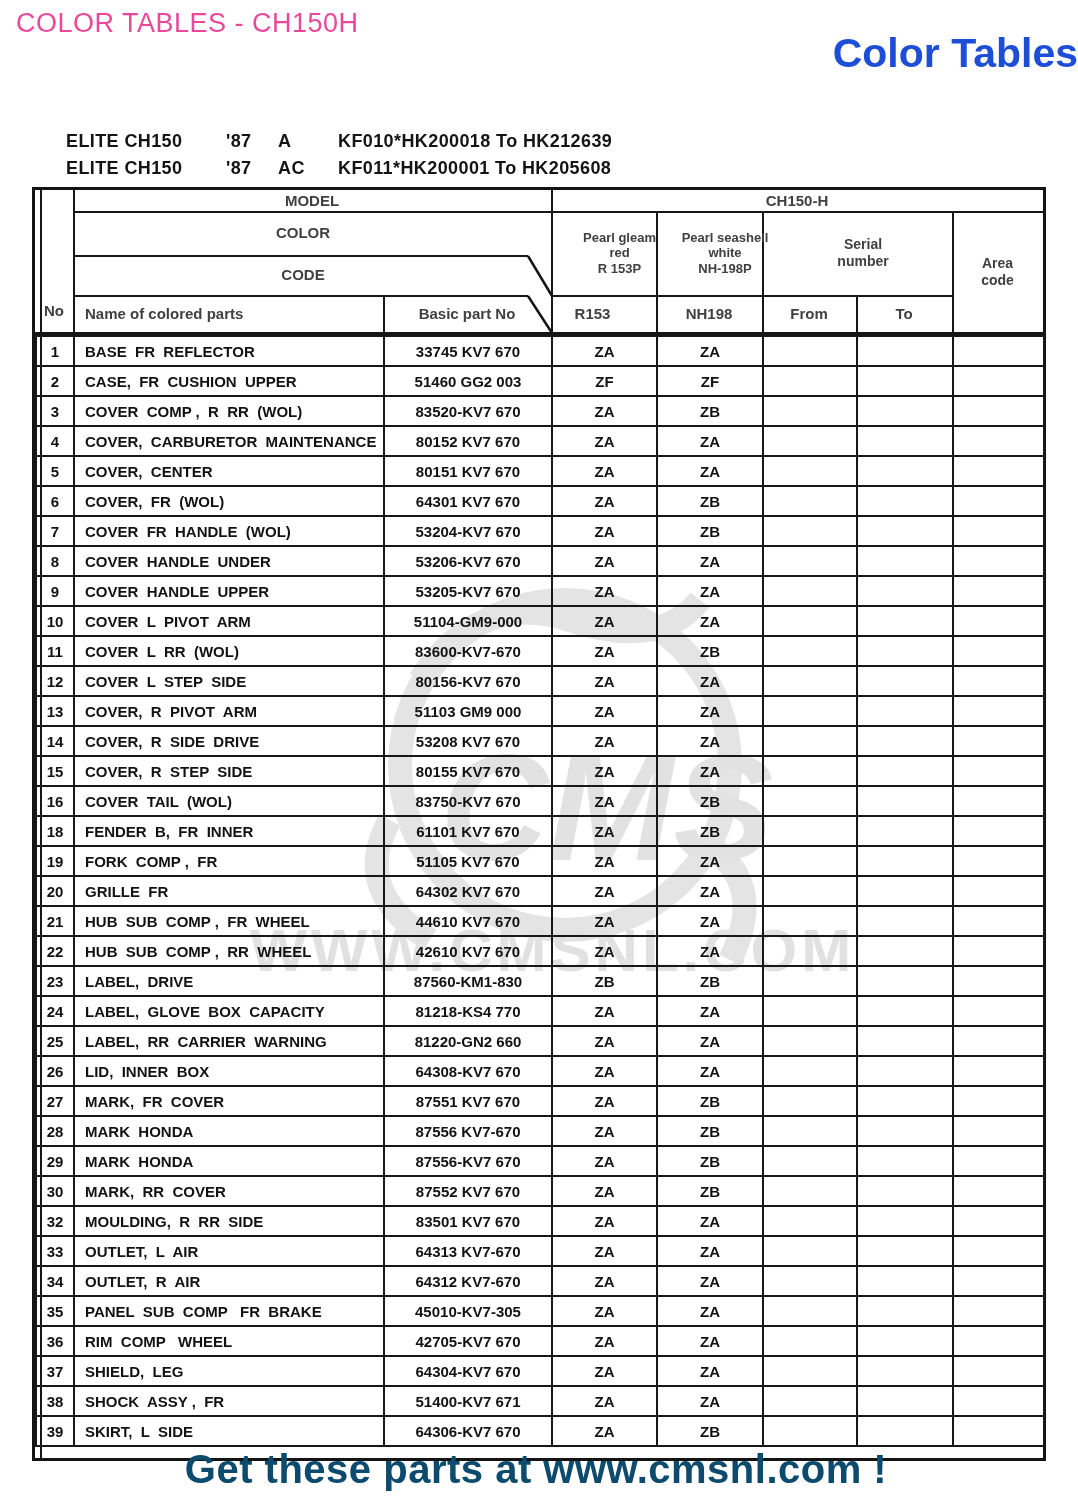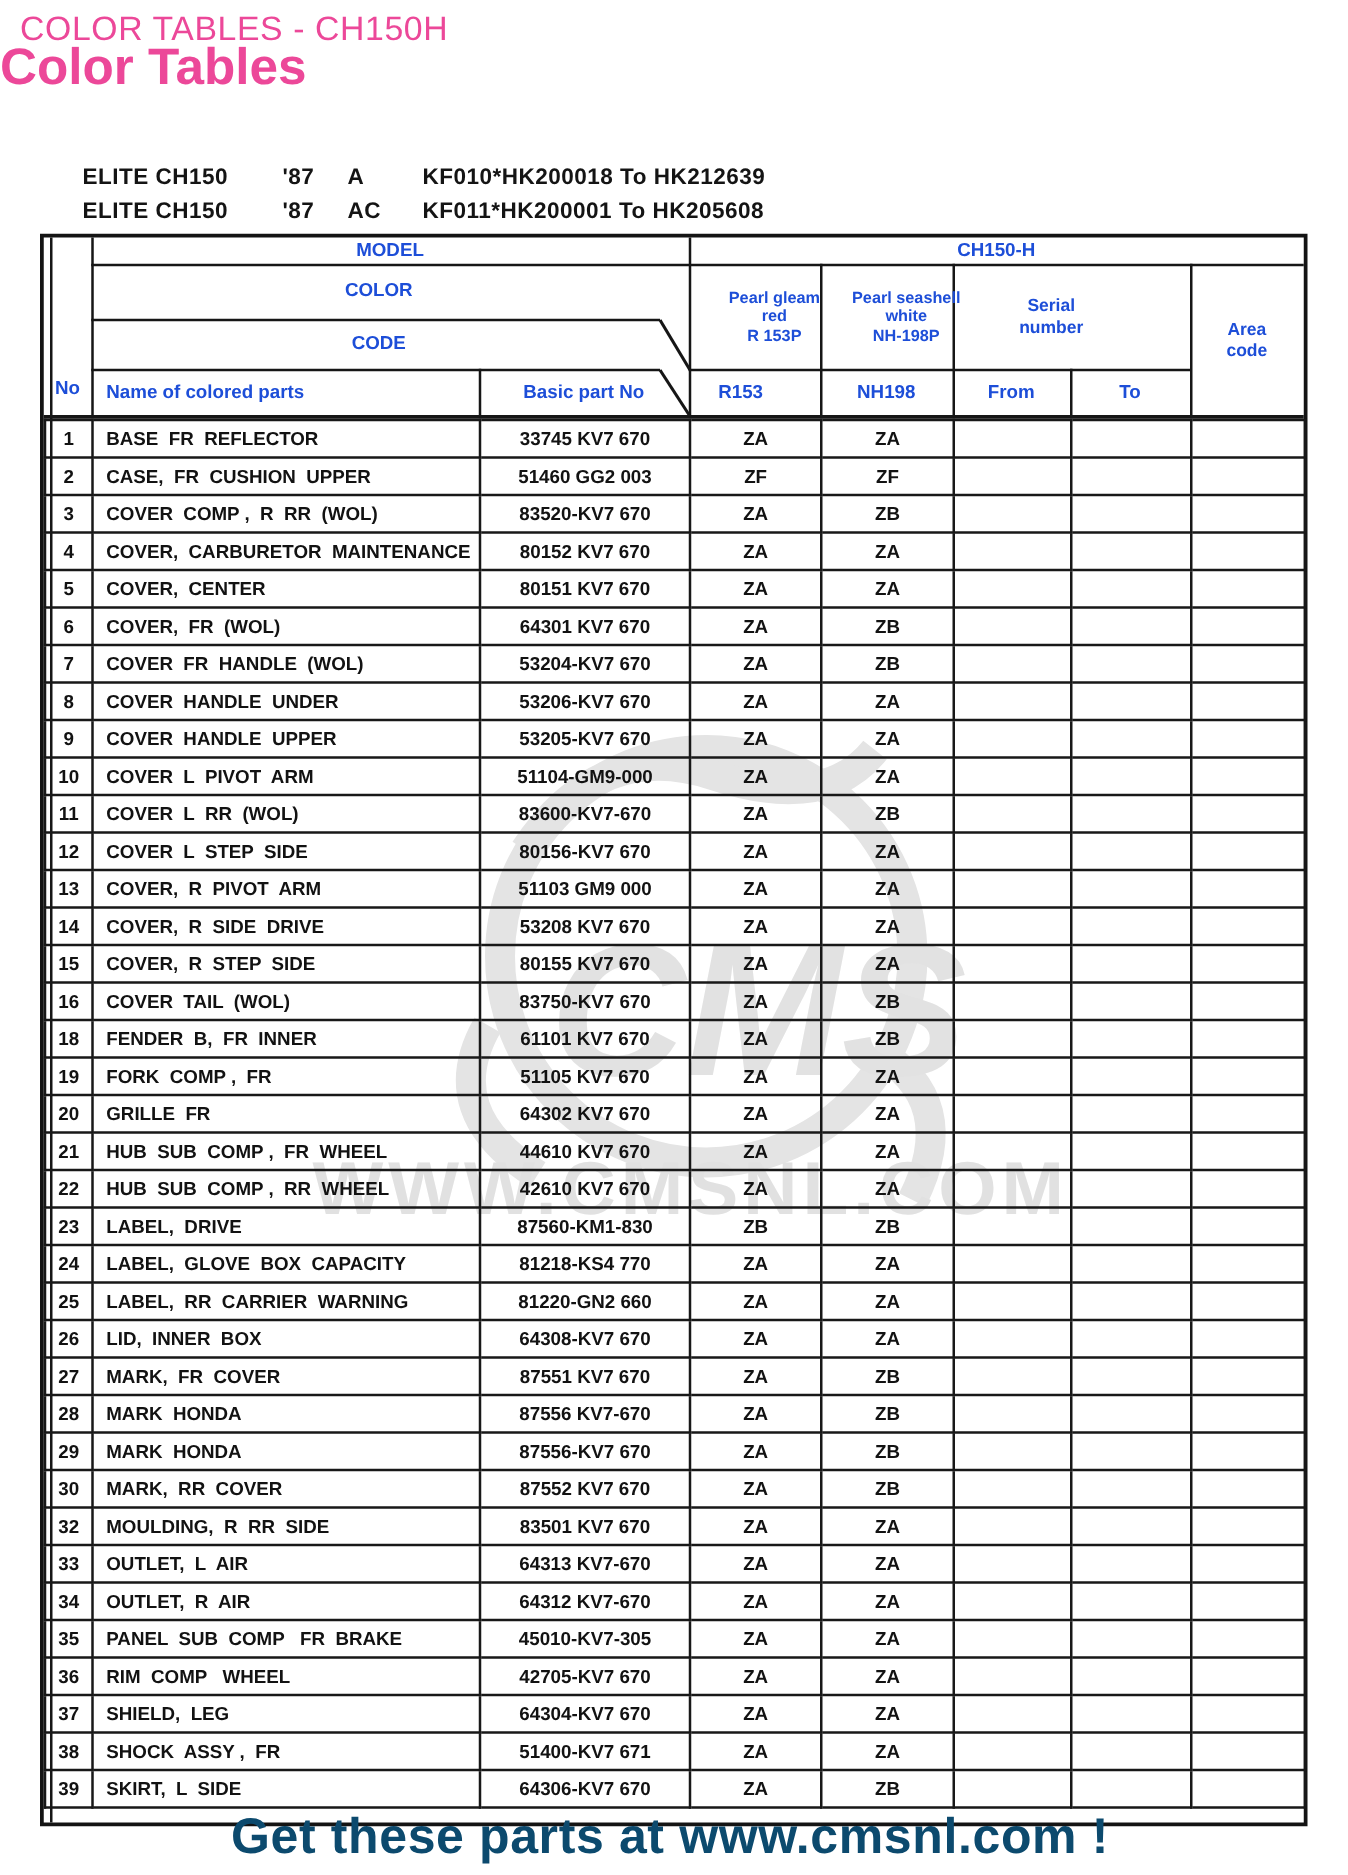--- a/index.html
+++ b/index.html
@@ -1,33 +1,33 @@
 <!DOCTYPE html>
 <html><head>
 <meta charset="utf-8">
 <style>
   html,body{margin:0;padding:0;background:#fff;}
   .sheet{position:relative;width:1078px;height:1500px;background:#ffffff;overflow:hidden;
          font-family:"Liberation Sans",sans-serif;color:#141414;}
   
   .page-label{position:absolute;left:16px;top:8px;font-size:27px;font-weight:400;color:#ec4899;letter-spacing:.5px;z-index:2;}
-  .doc-title{position:absolute;left:0;top:30px;width:100%;text-align:left;font-size:41px;font-weight:700;color:#ec4899;z-index:2;}
+  .doc-title{position:absolute;left:0;top:30px;width:100%;text-align:right;font-size:41px;font-weight:700;color:#1d4ed8;z-index:2;}
   .model-block{position:absolute;left:66px;top:128px;z-index:2;}
   .model-line{display:flex;height:27px;align-items:center;font-size:18px;font-weight:700;letter-spacing:.4px;white-space:pre;}
   .model-line .m-name{width:160px;}
   .model-line .m-year{width:52px;}
   .model-line .m-type{width:60px;}
   
   .wm{position:absolute;z-index:0;color:#e3e3e3;}
   .wm-site{left:250px;top:916px;width:560px;text-align:center;font-size:60px;font-weight:800;letter-spacing:4px;color:#e1e1e1;}
   
   .tbl{position:absolute;left:32px;top:187px;width:1008px;height:1268px;border:3px solid #141414;z-index:1;background:transparent;}
   .hline,.vline,.dbl-left{position:absolute;background:#161616;}
   .hdr-cell{position:absolute;display:flex;align-items:center;justify-content:center;text-align:center;
-            font-weight:700;color:#1d4ed8;font-size:15px;line-height:1.2;}
+            font-weight:700;color:#404040;font-size:15px;line-height:1.2;}
   .hdr-col{flex-direction:column;}
   .hdr-left{justify-content:flex-start;padding-left:12px;box-sizing:border-box;}
   .hdr-sm{font-size:13px;margin-left:16px;}
   .diag{position:absolute;left:0;top:0;pointer-events:none;}
   #body-table{position:absolute;left:0;top:145px;width:1008px;border-collapse:collapse;table-layout:fixed;}
   #body-table td{border:2px solid #181818;height:28px;padding:0;font-size:15px;font-weight:700;color:#121212;
                  overflow:hidden;background:transparent;}
   #body-table td.no{text-align:center;}
   #body-table td.name{text-align:left;padding-left:10px;white-space:pre;}
   #body-table td.part{text-align:center;white-space:pre;margin-left:20px;}
@@ -100,21 +100,21 @@
     <div class="hdr-cell hdr-col hdr-sm" style="left:516px;top:21px;width:105px;height:84px;">
       <span>Pearl gleam</span>
       <span>red</span>
       <span>R 153P</span>
     </div>
     <div class="hdr-cell hdr-col hdr-sm" style="left:621px;top:21px;width:106px;height:84px;">
       <span>Pearl seashell</span>
       <span>white</span>
       <span>NH-198P</span>
     </div>
-    <div class="hdr-cell hdr-col" style="left:727px;top:21px;width:158px;height:84px;font-size:14px;">
+    <div class="hdr-cell hdr-col" style="left:727px;top:21px;width:158px;height:84px;font-size:14px;padding-left:22px;">
       <span>Serial</span>
       <span>number</span>
     </div>
     <div class="hdr-cell hdr-col" style="left:917px;top:21px;width:91px;height:121px;font-size:14px;">
       <span>Area</span>
       <span>code</span>
     </div>
     <div class="hdr-cell" style="left:516px;top:105px;width:83px;height:37px;">R153</div>
     <div class="hdr-cell" style="left:621px;top:105px;width:106px;height:37px;">NH198</div>
     <div class="hdr-cell" style="left:727px;top:105px;width:94px;height:37px;">From</div>

